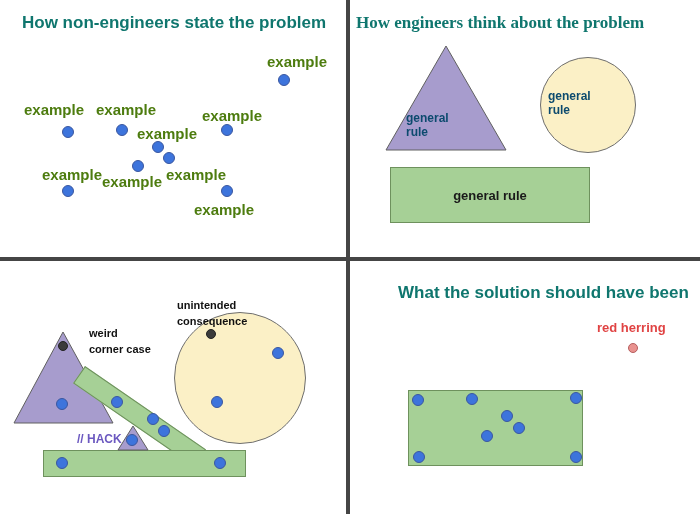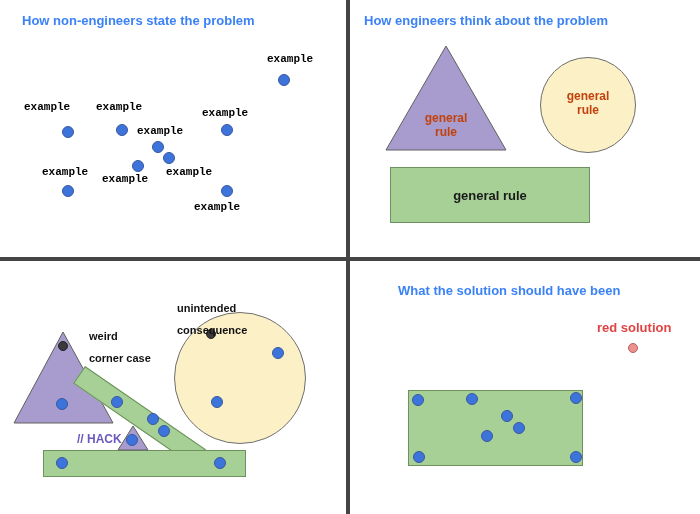--- a/index.html
+++ b/index.html
@@ -16,25 +16,25 @@
     position:absolute;left:85px;top:366px;width:147px;height:21px;
     background:#a6d096;border:1px solid #6e915d;z-index:3;
     transform:rotate(34.6deg);transform-origin:top left;
   }
   .rect-green{position:absolute;background:#a6d096;border:1px solid #6e915d;z-index:4;}
   .dot{position:absolute;border-radius:50%;z-index:6;}
   .dot-blue{width:12px;height:12px;background:#3d74dc;border:1px solid #3a57a0;}
   .dot-black{width:10px;height:10px;background:#3b3b3b;border:1px solid #222222;}
   .dot-red{width:10px;height:10px;background:#e9928f;border:1px solid #b65f5f;}
   .lbl{position:absolute;z-index:7;white-space:pre-line;}
-  .qtitle{font-size:13px;font-weight:bold;color:#3b82f6;}
-  .example-label{font-size:11px;font-weight:bold;color:#000000;font-family:Liberation Mono, monospace;}
-  .rule-label{font-size:12px;font-weight:bold;color:#c2410c;text-align:center;line-height:14px;width:80px;}
+  .qtitle{font-size:17px;font-weight:bold;color:#0f766e;}
+  .example-label{font-size:15px;font-weight:bold;color:#4d7c0f;}
+  .rule-label{font-size:12px;font-weight:bold;color:#0c4a6e;text-align:left;line-height:14px;width:80px;}
   .rule-label-wide{font-size:13px;font-weight:bold;color:#1a1a1a;text-align:center;width:200px;}
-  .note-label{font-size:11px;font-weight:bold;color:#111111;line-height:22px;}
+  .note-label{font-size:11px;font-weight:bold;color:#111111;line-height:16px;}
   .hack-label{font-size:12px;font-weight:bold;color:#6c59c0;}
   .red-label{font-size:13px;font-weight:bold;color:#e04343;}
   .divider{position:absolute;background:#454545;z-index:8;}
   .divider-v{left:346px;top:0;width:4px;height:514px;}
   .divider-h{left:0;top:257px;width:700px;height:4px;}
 </style>
 </head>
 <body>
 
 <div class="stage">
@@ -59,21 +59,21 @@
   <div class="dot dot-blue" style="left:278px;top:74px;"></div>
   <div class="dot dot-blue" style="left:62px;top:126px;"></div>
   <div class="dot dot-blue" style="left:116px;top:124px;"></div>
   <div class="dot dot-blue" style="left:152px;top:141px;"></div>
   <div class="dot dot-blue" style="left:163px;top:152px;"></div>
   <div class="dot dot-blue" style="left:221px;top:124px;"></div>
   <div class="dot dot-blue" style="left:132px;top:160px;"></div>
   <div class="dot dot-blue" style="left:62px;top:185px;"></div>
   <div class="dot dot-blue" style="left:221px;top:185px;"></div>
 
-  <div class="lbl qtitle" style="left:364px;top:13px;">How engineers think about the problem</div>
+  <div class="lbl qtitle" style="left:356px;top:13px;font-family:Liberation Serif, serif;">How engineers think about the problem</div>
 
   <div class="circle circle-yellow" style="left:540px;top:57px;width:96px;height:96px;"></div>
   <div class="rect-green" style="left:390px;top:167px;width:200px;height:56px;"></div>
 
   <div class="lbl rule-label" style="left:406px;top:111px;">general
 rule</div>
   <div class="lbl rule-label" style="left:548px;top:89px;">general
 rule</div>
   <div class="lbl rule-label-wide" style="left:390px;top:188px;">general rule</div>
 
@@ -102,21 +102,21 @@
   <div class="dot dot-blue" style="left:214px;top:457px;"></div>
 
   <div class="lbl note-label" style="left:76px;top:325px;margin-left:13px;">weird
 corner case</div>
   <div class="lbl note-label" style="left:177px;top:297px;">unintended
 consequence</div>
   <div class="lbl hack-label" style="left:77px;top:432px;">// HACK</div>
 
   <div class="lbl qtitle" style="left:398px;top:283px;">What the solution should have been</div>
 
-  <div class="lbl red-label" style="left:597px;top:320px;">red solution</div>
+  <div class="lbl red-label" style="left:597px;top:320px;">red herring</div>
   <div class="dot dot-red" style="left:628px;top:343px;"></div>
 
   <div class="rect-green" style="left:408px;top:390px;width:175px;height:76px;"></div>
 
   <div class="dot dot-blue" style="left:412px;top:394px;"></div>
   <div class="dot dot-blue" style="left:466px;top:393px;"></div>
   <div class="dot dot-blue" style="left:570px;top:392px;"></div>
   <div class="dot dot-blue" style="left:501px;top:410px;"></div>
   <div class="dot dot-blue" style="left:513px;top:422px;"></div>
   <div class="dot dot-blue" style="left:481px;top:430px;"></div>

